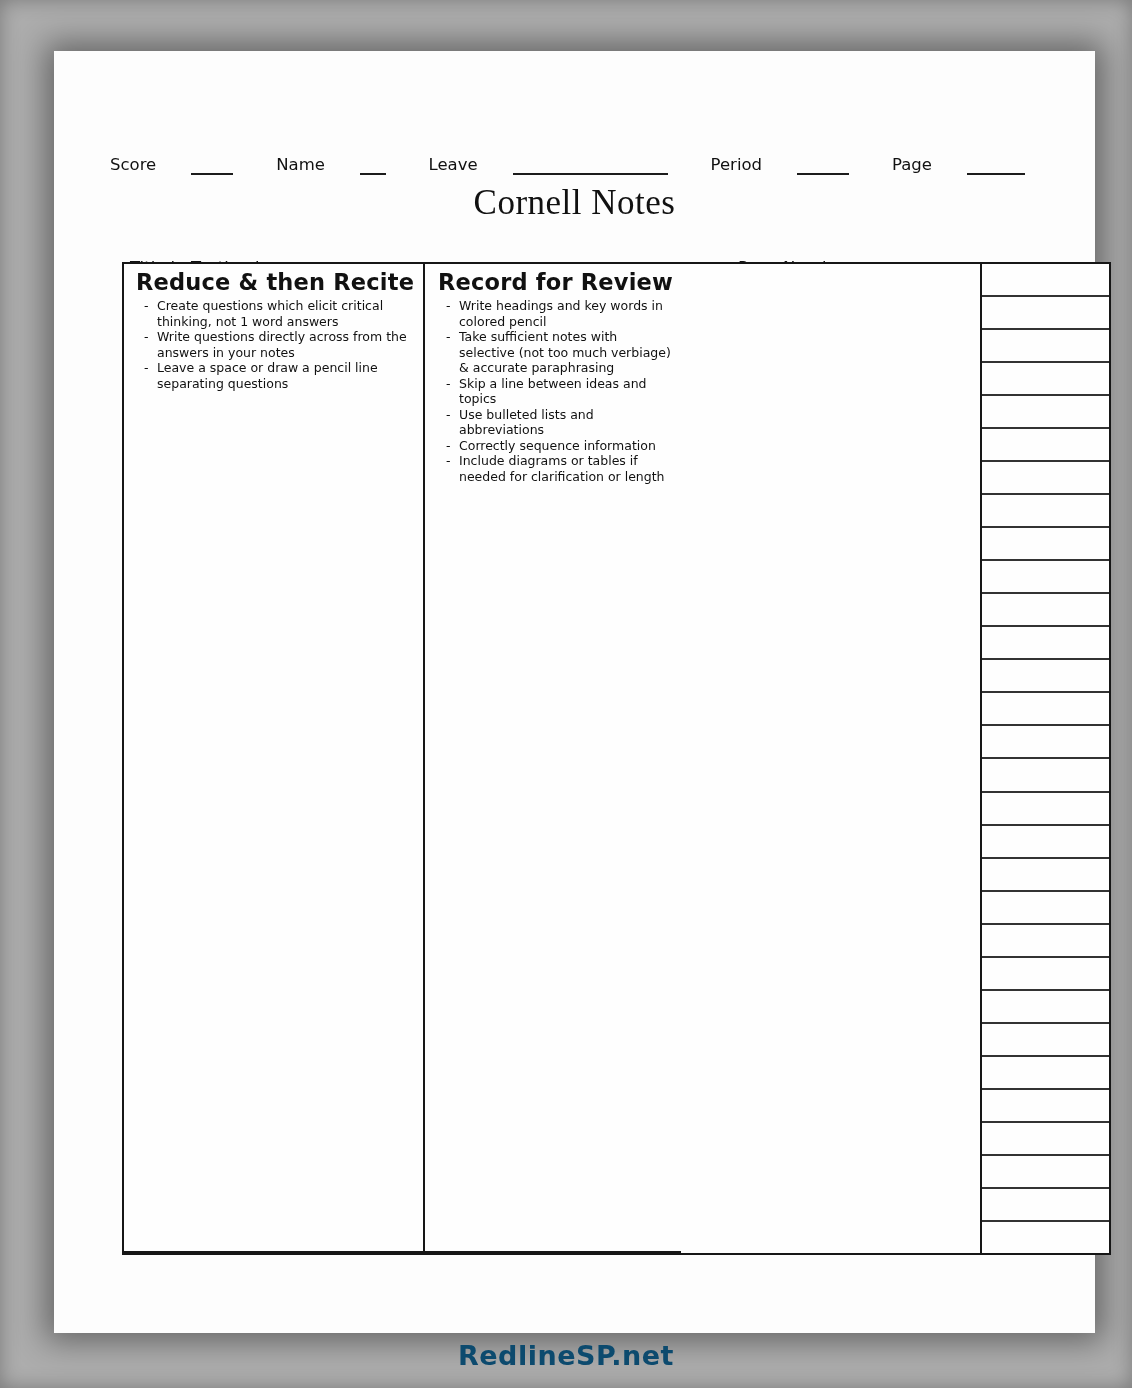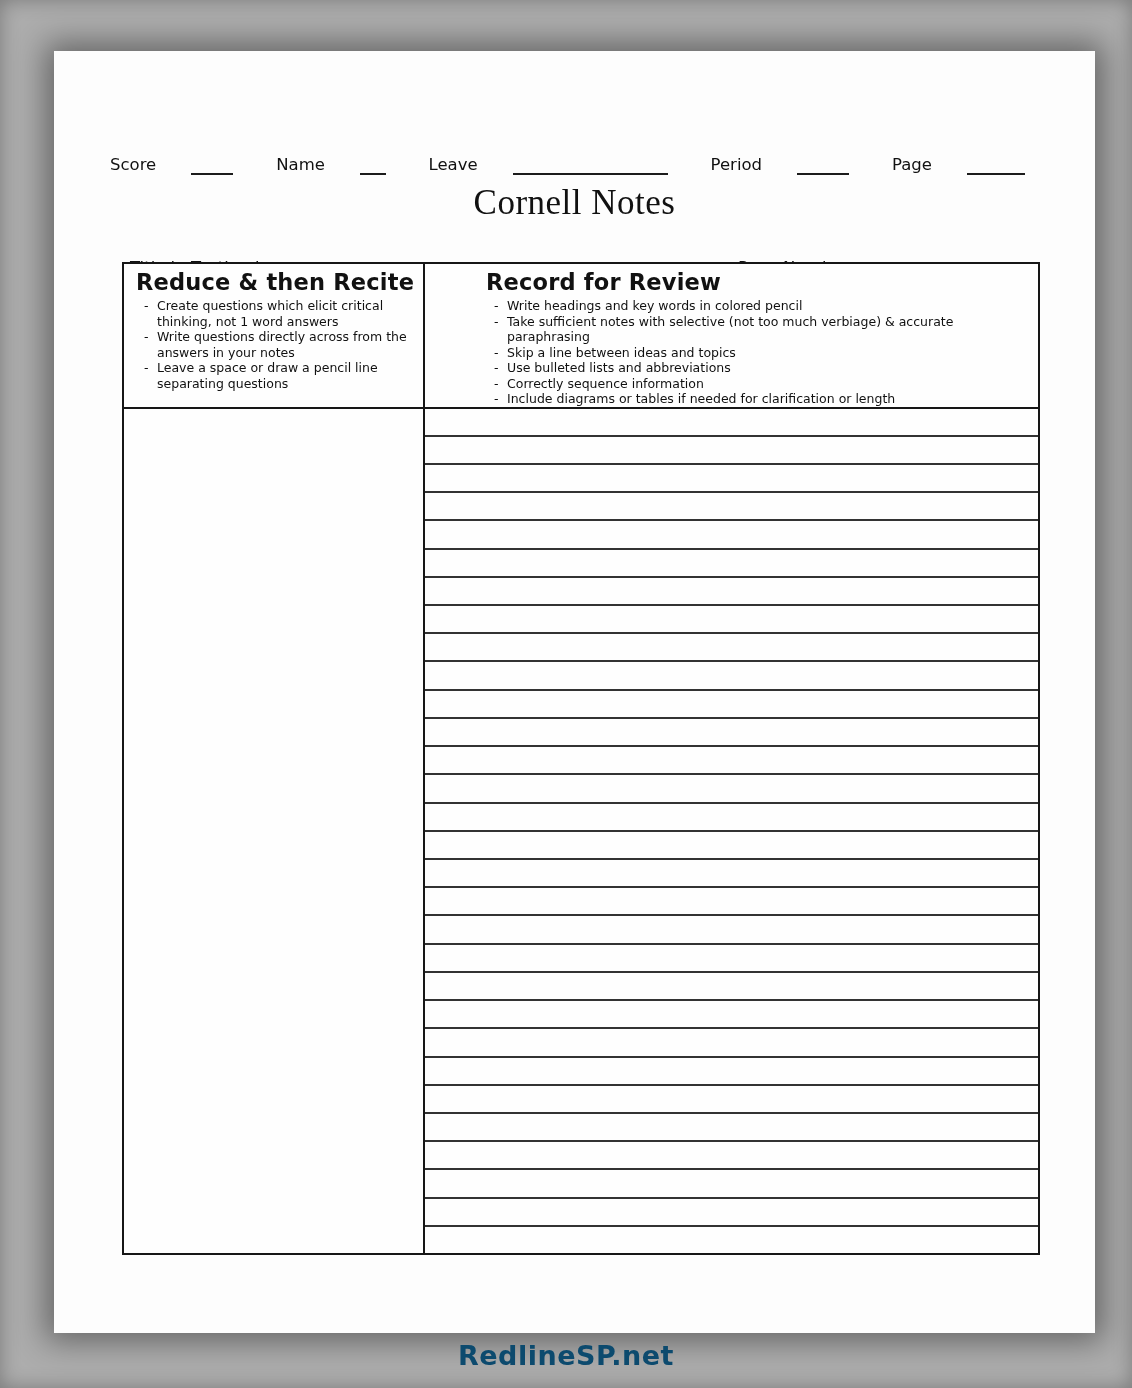--- a/index.html
+++ b/index.html
@@ -54,32 +54,32 @@
     font-size: 16.5px; line-height: 21px; white-space: nowrap;
   }
   .textbook-row .lbl { flex: 0 0 auto; margin-right: 10px; }
   .b-textbook { flex: 1 1 auto; }
   .lbl-pagenums { margin-left: 34px; }
   .b-pagenums { width: 124px; }
 
   
   .notes-table {
     position: absolute; top: 211px; left: 68px;
-    width: 918px; height: 993px;
+    width: 989px; height: 993px;
     border: 2px solid #161616;
     background: #fefefe;
-    display: flex; flex-direction: column;
+    display: flex; flex-direction: row;
   }
   .t-head { flex: 0 0 119px; display: flex; border-bottom: 2px solid #161616; }
   .head-left {
     width: 301px; flex: 0 0 301px;
     border-right: 2px solid #161616;
     padding: 5px 6px 0 12px;
   }
-  .head-right { flex: 1 1 auto; padding: 5px 8px 0 13px; margin-left: 48px; }
+  .head-right { flex: 1 1 auto; padding: 5px 8px 0 13px; }
   .col-heading {
     margin: 0; font-size: 22.5px; font-weight: bold;
     letter-spacing: 0.2px; white-space: nowrap;
   }
   .tips { margin: 3px 0 0; padding: 0; list-style: none;
     font-size: 12.5px; line-height: 15.5px; }
   .tips li { position: relative; padding-left: 21px; }
   .tips li::before { content: "-"; position: absolute; left: 8px; }
 
   .t-body { flex: 1 1 auto; display: flex; min-height: 0; }

